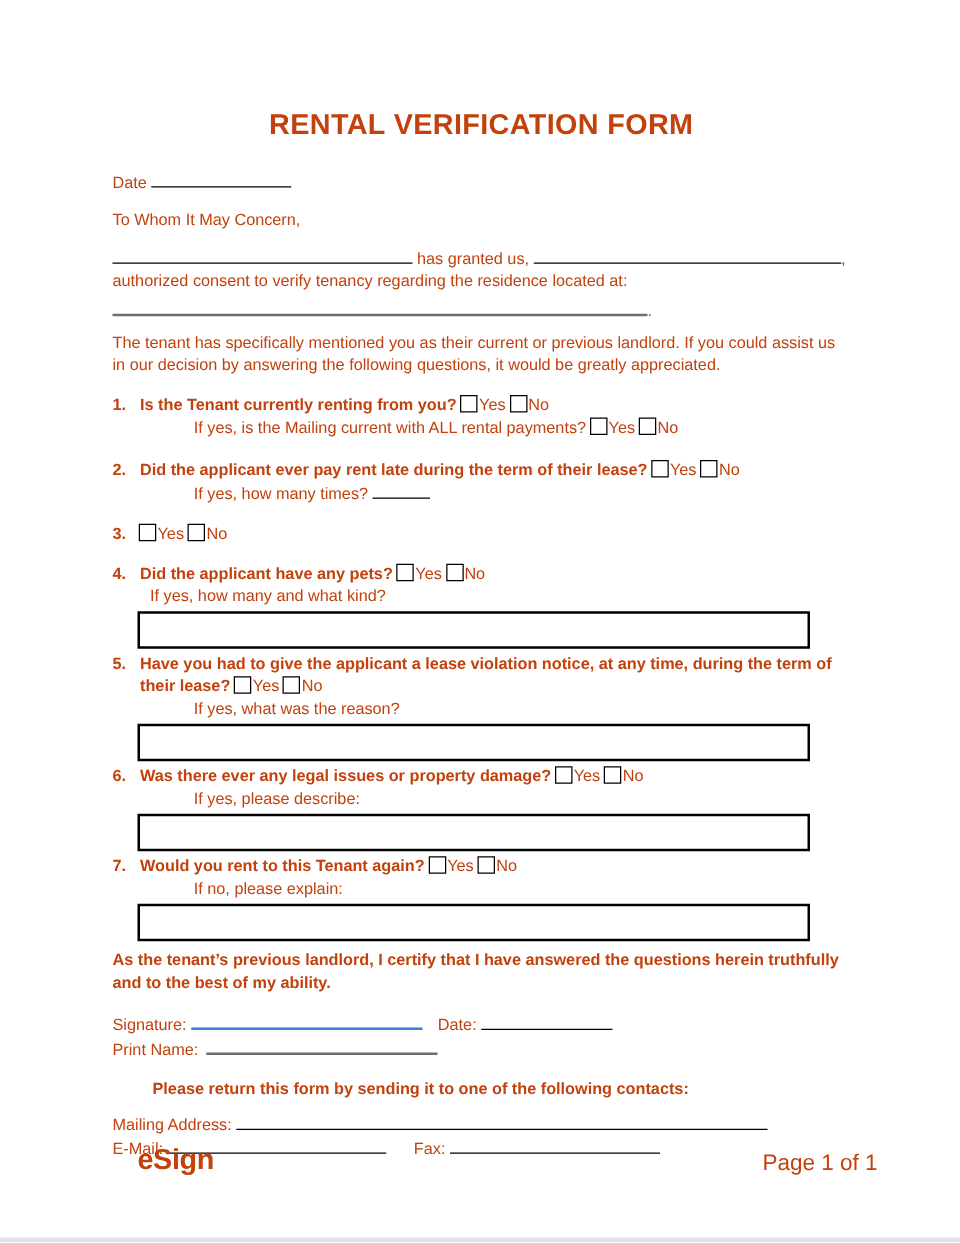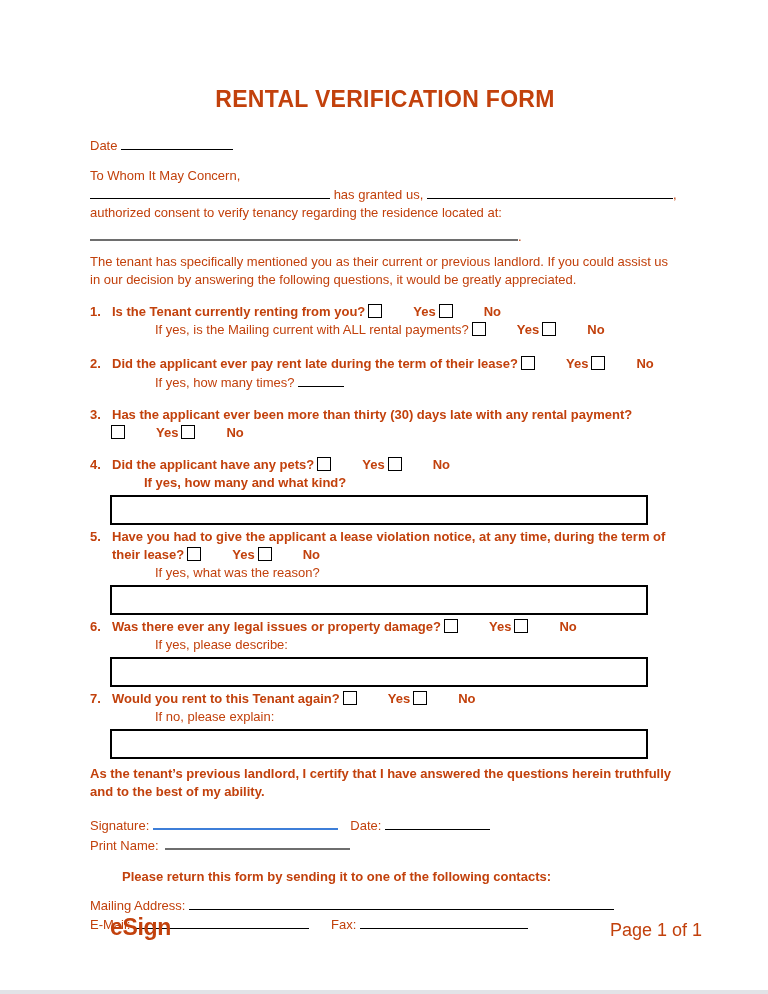--- a/index.html
+++ b/index.html
@@ -5,41 +5,41 @@
   html,body{margin:0;padding:0;background:#fff;}
   .page{
     width:768px;height:994px;background:#fff;position:relative;overflow:hidden;
     font-family:"Liberation Sans", sans-serif;font-size:13px;color:#c2410c;line-height:18px;
   }
   .content{padding:0 88px 0 90px;}
   .title{margin-top:86px;text-align:center;font-size:23px;font-weight:bold;line-height:27px;letter-spacing:.3px;}
   .row{white-space:nowrap;}
   .date-row{margin-top:23px;}
   .salutation{margin-top:12px;}
-  .granted-block{margin-top:0;line-height:18px;}
+  .granted-block{margin-top:12px;line-height:18px;}
   .address-row{margin-top:4px;height:16px;}
   .para{margin-top:11px;}
   
   .blank{display:inline-block;border-bottom:1.5px solid #000;height:13px;vertical-align:baseline;}
   .w112{width:112px}.w240{width:240px}.w246{width:246px}.w46{width:46px}.w105{width:105px}
   .w425{width:425px}.w175{width:175px}.w168{width:168px}
   .grayline{display:inline-block;border-bottom:2px solid var(--muted-line,#6e6e6e);height:13px;vertical-align:baseline;}
   .addr-line{width:428px;}
   .pn-line{width:185px;margin-left:6px;}
   .sigline{display:inline-block;border-bottom:2px solid var(--sig-line,#3d7ed8);height:13px;width:185px;vertical-align:baseline;margin-left:4px;}
   
   .q{display:flex;margin-top:14px;}
   .q.tight{margin-top:3px;}
   .qnum{width:22px;flex-shrink:0;font-weight:bold;}
   .qbody{flex:1;}
   .qtext{font-weight:bold;}
   .sub{margin-left:43px;font-weight:normal;}
-  .sub-sm{margin-left:32px;font-weight:bold;}
+  .sub-sm{margin-left:8px;}
   .cb{display:inline-block;width:12px;height:12px;border:1.5px solid #000;vertical-align:-2px;margin:0 1px 0 3px;background:#fff;}
-  .opt{font-weight:bold;padding-left:30px;}
+  .opt{font-weight:normal;}
   .u{}
   .textbox{height:26px;border:2px solid #000;margin:3px 32px 0 20px;background:#fff;}
   .cert{margin-top:6px;font-weight:bold;}
   .sig-block{margin-top:14px;line-height:18px;}
   .datelabel{margin-left:12px;}
   .contacts-heading{margin-top:13px;font-weight:bold;margin-left:32px;}
   .contacts{margin-top:10px;line-height:18px;}
   .fax-label{margin-left:22px;}
   
   .brand{position:absolute;left:110px;top:918px;font-size:23px;font-weight:bold;letter-spacing:-.3px;}
@@ -92,21 +92,20 @@
         <div class="sub">
           <span>If yes, how many times?</span>
           <span class="blank w46"></span>
         </div>
       </div>
     </div>
 
     <div class="q">
       <span class="qnum">3.</span>
       <div class="qbody">
-        <span class="qtext">Has the applicant ever been more than thirty (30) days late with any rental payment?</span>
         <div style="margin-left:-4px;">
           <span class="cb"></span><span class="opt">Yes</span><span class="cb"></span><span class="opt">No</span>
         </div>
       </div>
     </div>
 
     <div class="q">
       <span class="qnum">4.</span>
       <div class="qbody">
         <span class="qtext">Did the applicant have any pets?</span><span class="cb"></span><span class="opt">Yes</span><span class="cb"></span><span class="opt">No</span>

